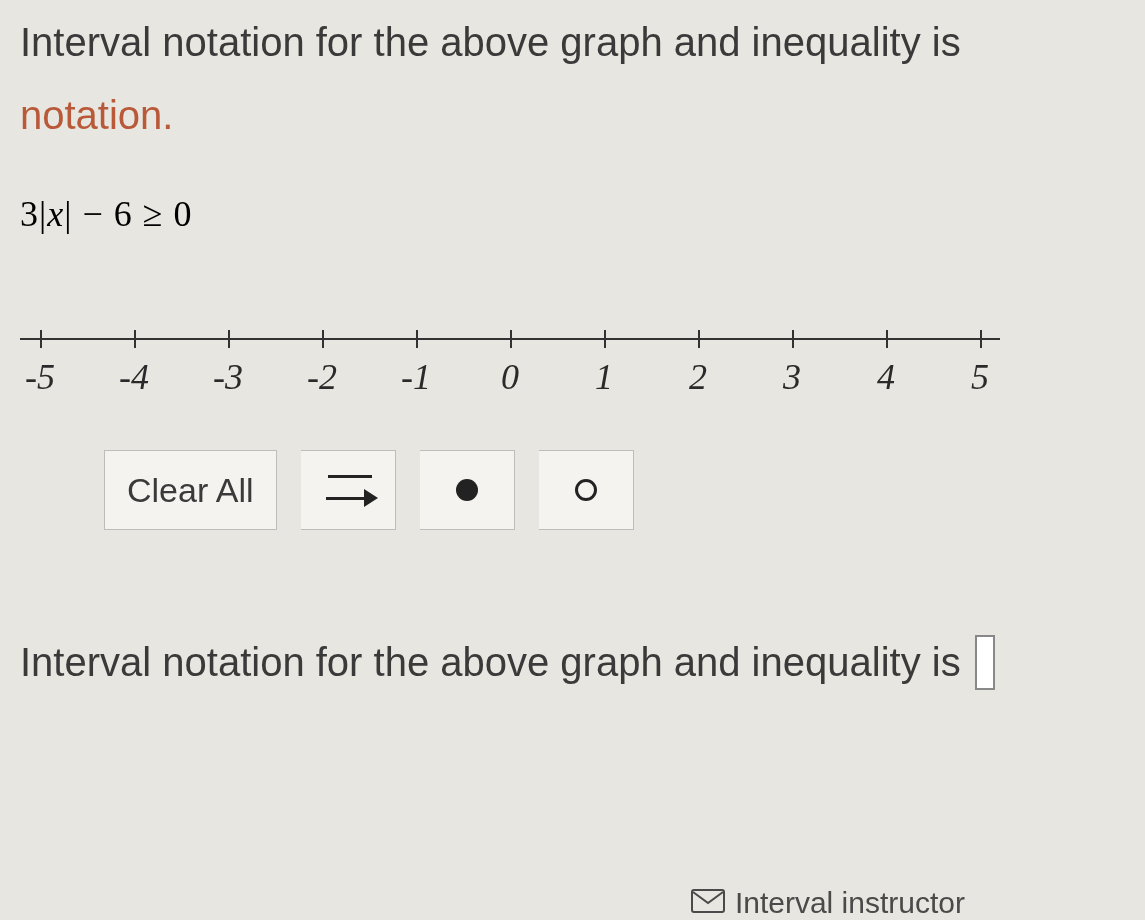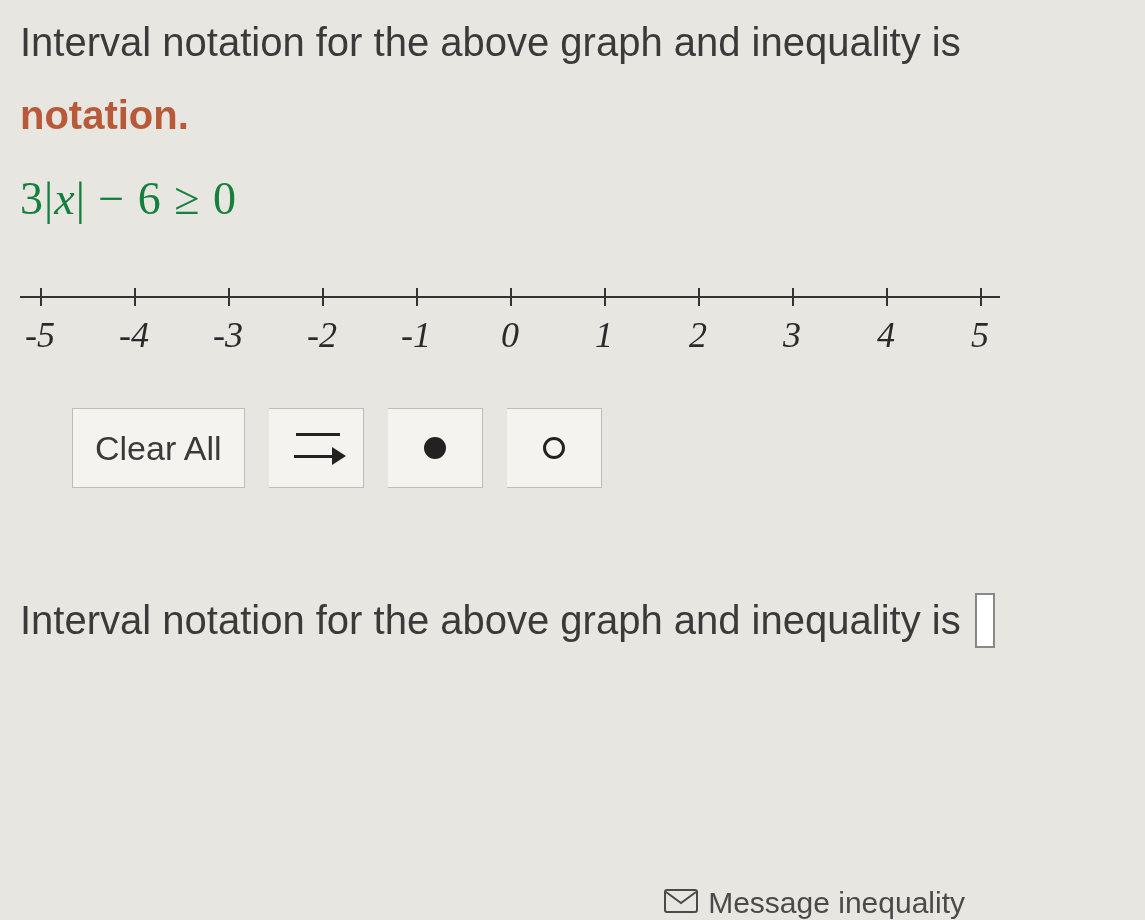--- a/index.html
+++ b/index.html
@@ -15,28 +15,28 @@
   .line1 {
     font-size: 40px;
     color: #3a3a3a;
     font-weight: 400;
     margin-bottom: 28px;
     white-space: nowrap;
   }
   .line2 {
     font-size: 40px;
     color: #b85a3a;
-    font-weight: 700;
-    margin-bottom: 34px;
+    font-weight: 400;
+    margin-bottom: 55px;
   }
   .inequality {
     font-family: 'Times New Roman', serif;
-    font-size: 46px;
-    color: #15803d;
-    margin-bottom: 53px;
+    font-size: 36px;
+    color: #000000;
+    margin-bottom: 85px;
     letter-spacing: 1px;
   }
   .inequality .var {
     font-style: italic;
   }
   .numberline-wrap {
     width: 980px;
     margin-bottom: 40px;
   }
   .numberline {
@@ -61,21 +61,21 @@
     position: absolute;
     top: 36px;
     font-family: 'Times New Roman', serif;
     font-size: 36px;
     font-style: italic;
     color: #2a2a2a;
     transform: translateX(-50%);
   }
   .toolbar {
     display: flex;
-    margin-left: 52px;
+    margin-left: 84px;
     height: 80px;
     gap: 24px;
   }
   .btn {
     border: 1.5px solid #bdbdbd;
     background: #f4f3ef;
     display: flex;
     align-items: center;
     justify-content: center;
     font-size: 34px;
@@ -212,14 +212,14 @@
   <div class="answer-box"></div>
 </div>
 
 <div class="footer-row">
   <span>
     <svg width="34" height="26" viewBox="0 0 34 26">
       <rect x="1" y="3" width="32" height="22" rx="2" fill="none" stroke="#4a4a4a" stroke-width="2"></rect>
       <path d="M2 5 L17 16 L32 5" fill="none" stroke="#4a4a4a" stroke-width="2"></path>
     </svg>
   </span>
-  <span>Message inequality</span>
+  <span>Interval instructor</span>
 </div>
 
 </body></html>

